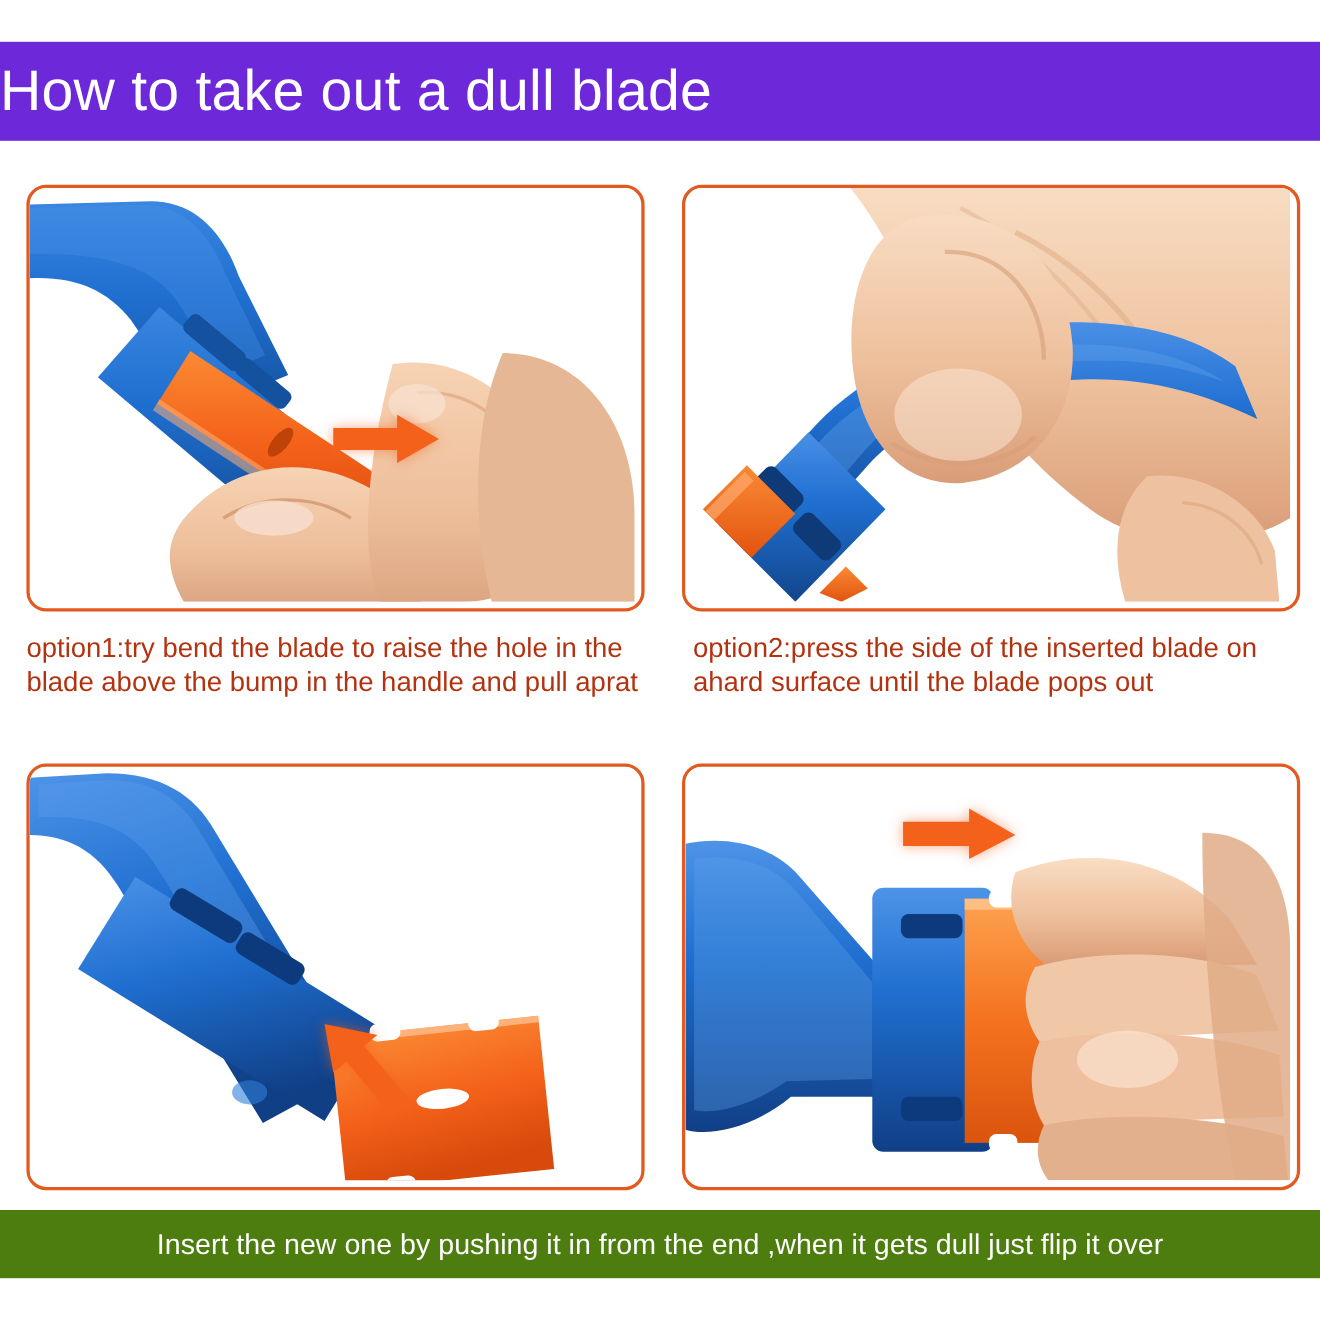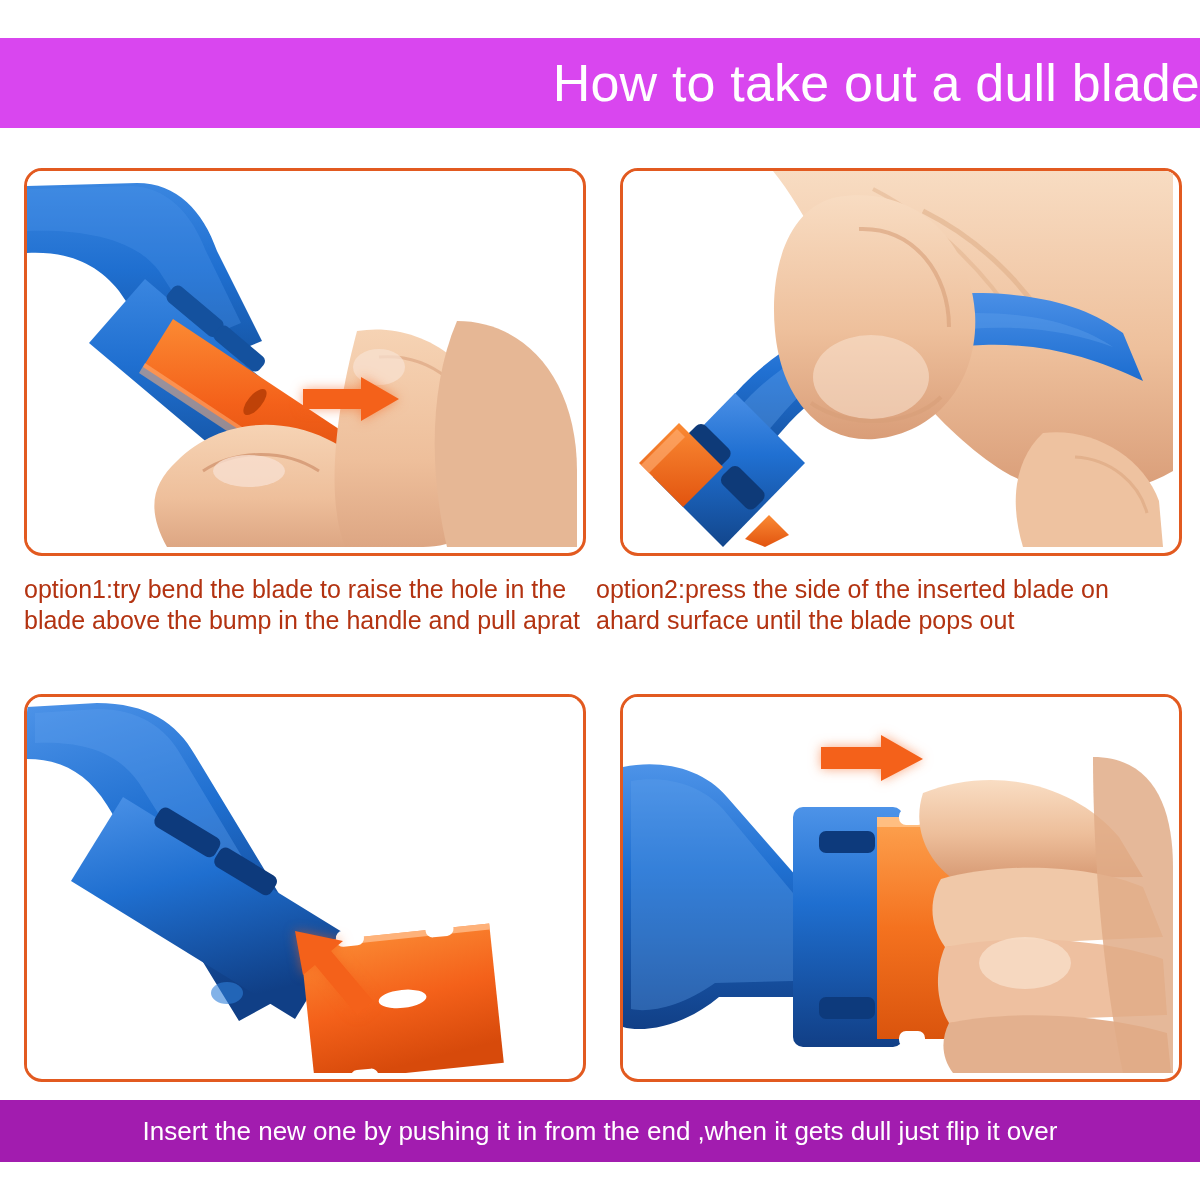--- a/index.html
+++ b/index.html
@@ -15,41 +15,41 @@
     position: relative;
   }
 
   
   .header-bar {
     position: absolute;
     left: 0;
     top: 38px;
     width: 1200px;
     height: 90px;
-    background: #d946ef;
+    background: #6d28d9;
     display: flex;
     align-items: center;
-    justify-content: flex-end;
+    justify-content: flex-start;
   }
   .header-title {
     color: #ffffff;
     font-size: 52px;
     font-weight: 400;
     letter-spacing: 0.2px;
     line-height: 1;
   }
 
   
   .footer-bar {
     position: absolute;
     left: 0;
     bottom: 38px;
     width: 1200px;
     height: 62px;
-    background: #a21caf;
+    background: #4d7c0f;
     display: flex;
     align-items: center;
     justify-content: center;
   }
   .footer-text {
     color: #ffffff;
     font-size: 26px;
     font-weight: 400;
     line-height: 1;
     white-space: nowrap;
@@ -70,21 +70,21 @@
 
   .caption {
     position: absolute;
     color: #b33311;
     font-size: 25px;
     line-height: 31px;
     width: 560px;
     margin-top: 12px;
   }
   .caption-1 { left: 24px;  top: 562px; }
-  .caption-2 { left: 596px; top: 562px; }
+  .caption-2 { left: 630px; top: 562px; }
 
   
   .ill { position: absolute; inset: 0; }
   svg { display: block; }
 
   .arrow-glow { filter: drop-shadow(0 0 6px rgba(244,97,26,0.55)); }
 </style>
 </head>
 <body>
 

